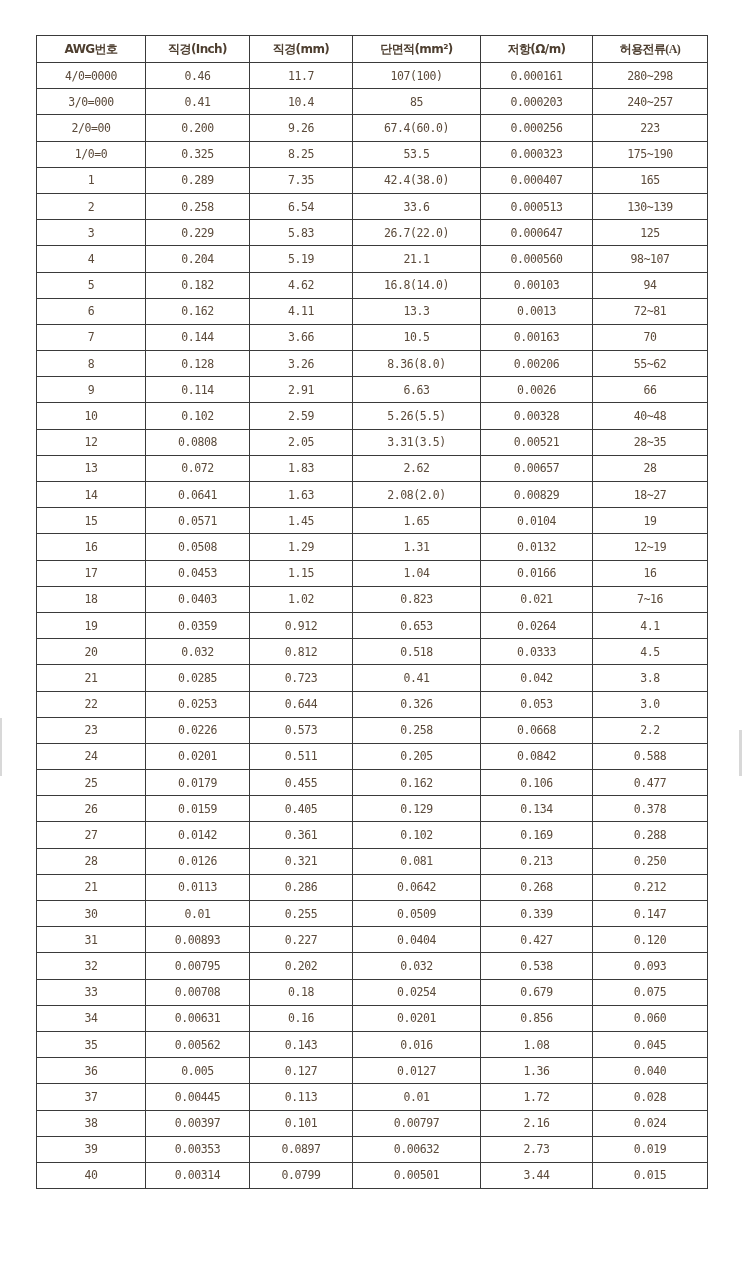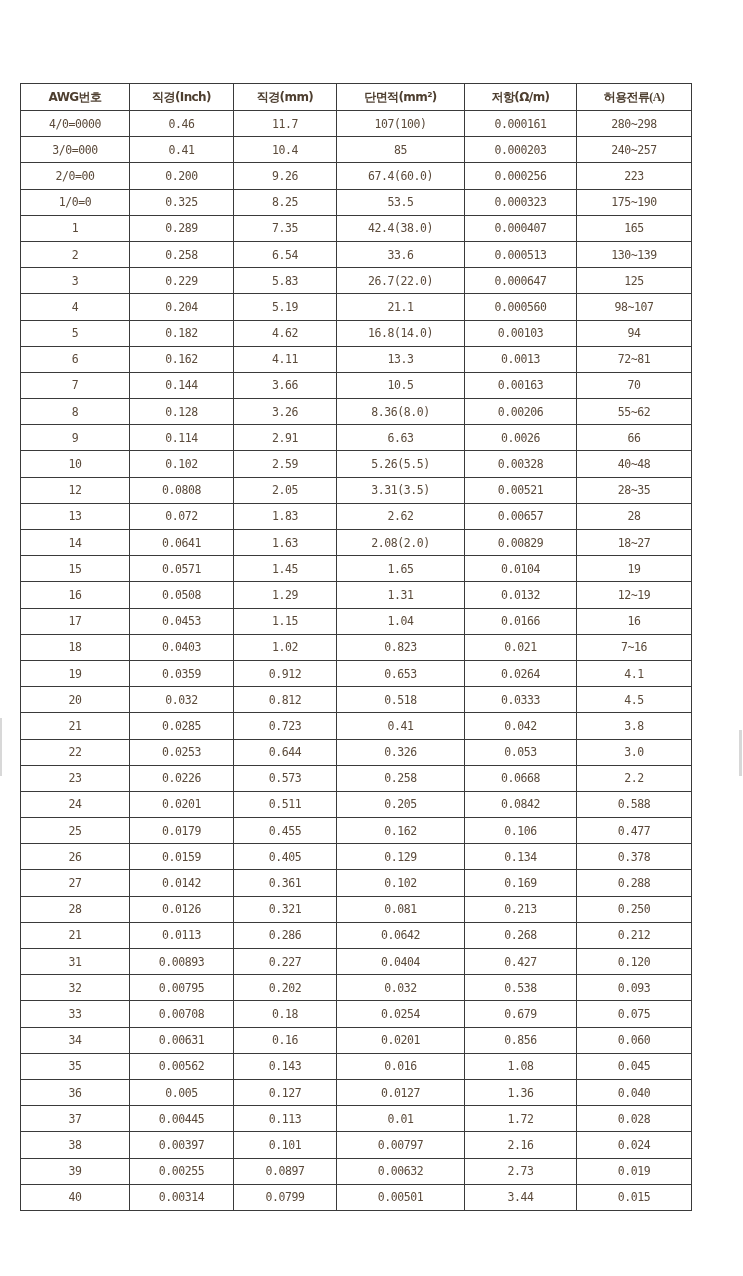--- a/index.html
+++ b/index.html
@@ -1,17 +1,17 @@
 <!DOCTYPE html>
 <html><head>
 <meta charset="utf-8">
 <style>
   html, body { margin: 0; padding: 0; background: #ffffff; }
   body { width: 743px; height: 1276px; position: relative; overflow: hidden; }
-  .wrap { position: absolute; left: 20px; top: 35px; margin-top: 48px; }
+  .wrap { position: absolute; left: 36px; top: 35px; }
   table {
     border-collapse: collapse;
     font-family: "DejaVu Sans Mono", "Liberation Mono", monospace;
     color: #5b4a3a;
     table-layout: fixed;
     width: 667px;
   }
   th, td {
     border: 1.5px solid #3a3a3a;
     text-align: center;
@@ -306,20 +306,28 @@
         </tr>
         <tr>
           <td>21</td>
           <td>0.0113</td>
           <td>0.286</td>
           <td>0.0642</td>
           <td>0.268</td>
           <td>0.212</td>
         </tr>
         <tr>
+          <td>30</td>
+          <td>0.01</td>
+          <td>0.255</td>
+          <td>0.0509</td>
+          <td>0.339</td>
+          <td>0.147</td>
+        </tr>
+        <tr>
           <td>31</td>
           <td>0.00893</td>
           <td>0.227</td>
           <td>0.0404</td>
           <td>0.427</td>
           <td>0.120</td>
         </tr>
         <tr>
           <td>32</td>
           <td>0.00795</td>
@@ -371,21 +379,21 @@
         <tr>
           <td>38</td>
           <td>0.00397</td>
           <td>0.101</td>
           <td>0.00797</td>
           <td>2.16</td>
           <td>0.024</td>
         </tr>
         <tr>
           <td>39</td>
-          <td>0.00255</td>
+          <td>0.00353</td>
           <td>0.0897</td>
           <td>0.00632</td>
           <td>2.73</td>
           <td>0.019</td>
         </tr>
         <tr>
           <td>40</td>
           <td>0.00314</td>
           <td>0.0799</td>
           <td>0.00501</td>

